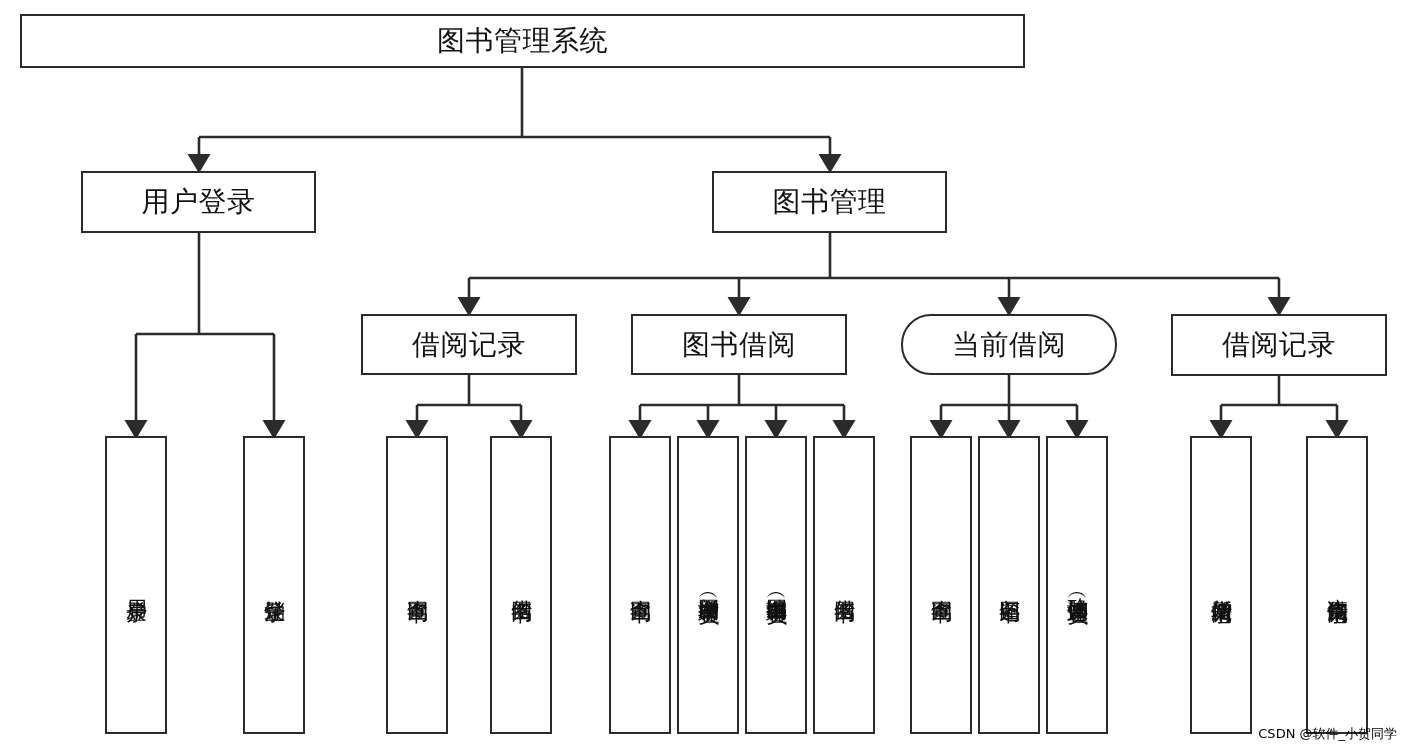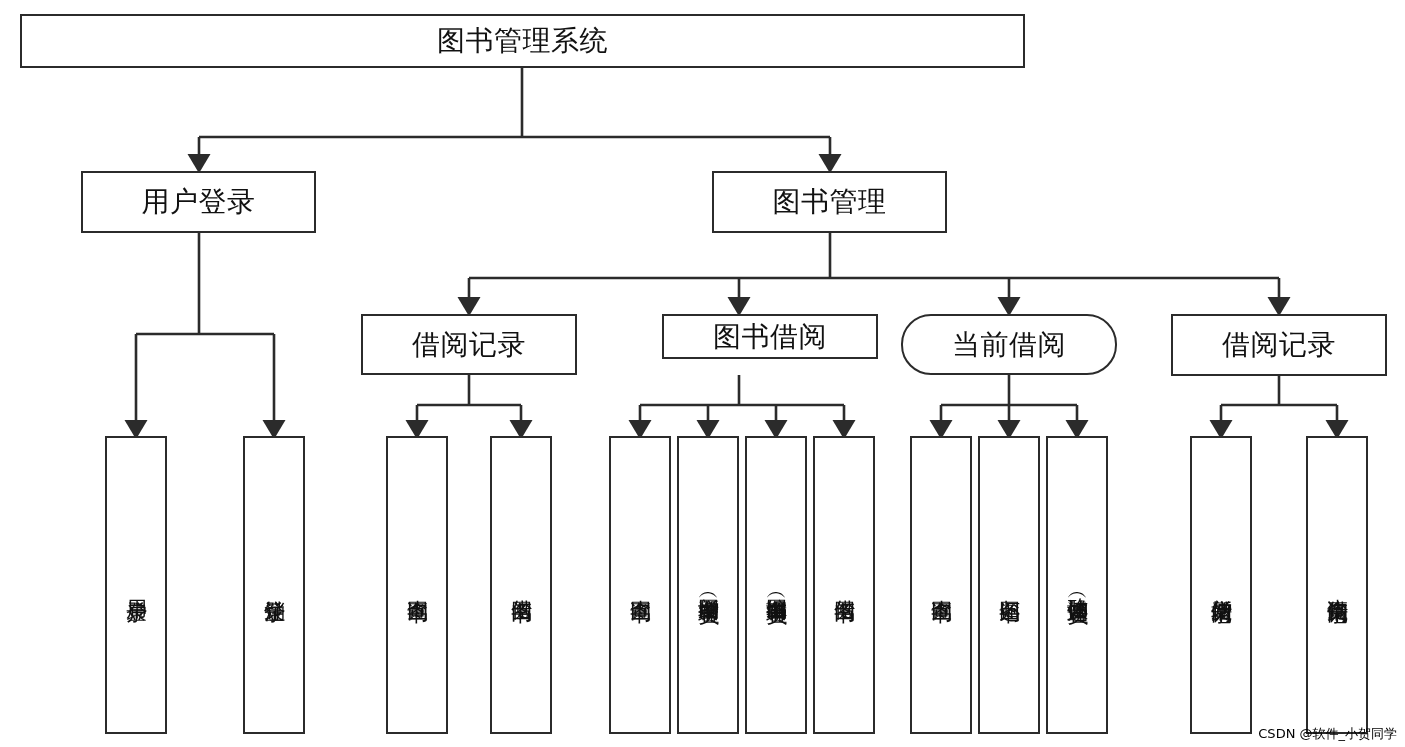--- a/index.html
+++ b/index.html
@@ -122,21 +122,21 @@
       <path d="M1337,405 L1337,428" marker-end="url(#arrowhead)"></path>
     </g>
   </svg>
 
   <div class="node node-h" style="left:20px; top:14px; width:1005px; height:54px;">图书管理系统</div>
 
   <div class="node node-h" style="left:81px; top:171px; width:235px; height:62px;">用户登录</div>
   <div class="node node-h" style="left:712px; top:171px; width:235px; height:62px;">图书管理</div>
 
   <div class="node node-h" style="left:361px; top:314px; width:216px; height:61px;">借阅记录</div>
-  <div class="node node-h" style="left:662px; top:314px; width:216px; height:45px;">图书借阅</div>
+  <div class="node node-h" style="left:631px; top:314px; width:216px; height:61px;">图书借阅</div>
   <div class="node node-h" style="left:901px; top:314px; width:216px; height:61px;border-radius:30px;">当前借阅</div>
   <div class="node node-h" style="left:1171px; top:314px; width:216px; height:62px;">借阅记录</div>
 
   <div class="node node-v" style="left:105px; top:436px; width:62px; height:298px;">
     <span class="vtext">用户登录</span>
   </div>
   <div class="node node-v" style="left:243px; top:436px; width:62px; height:298px;">
     <span class="vtext">注销登录</span>
   </div>
 

